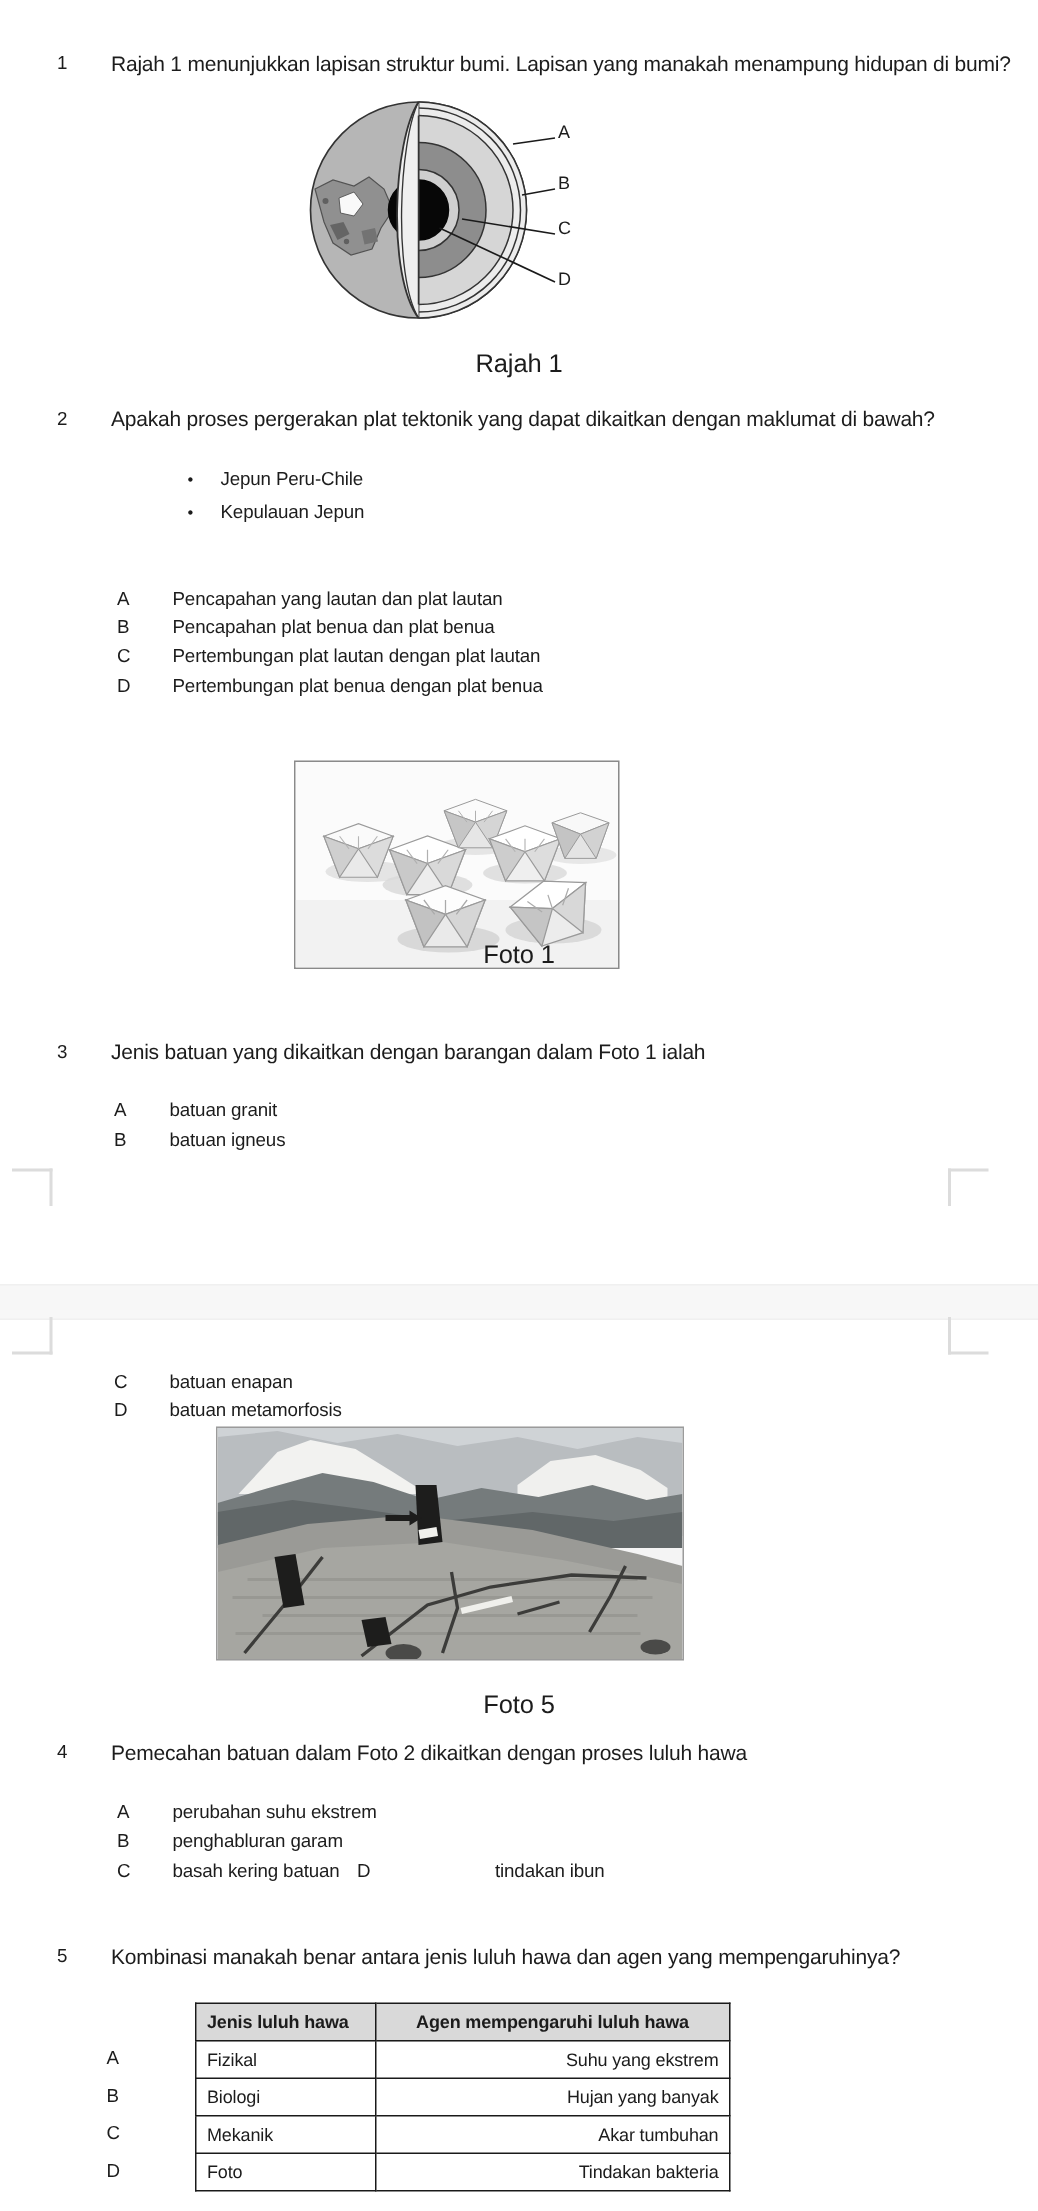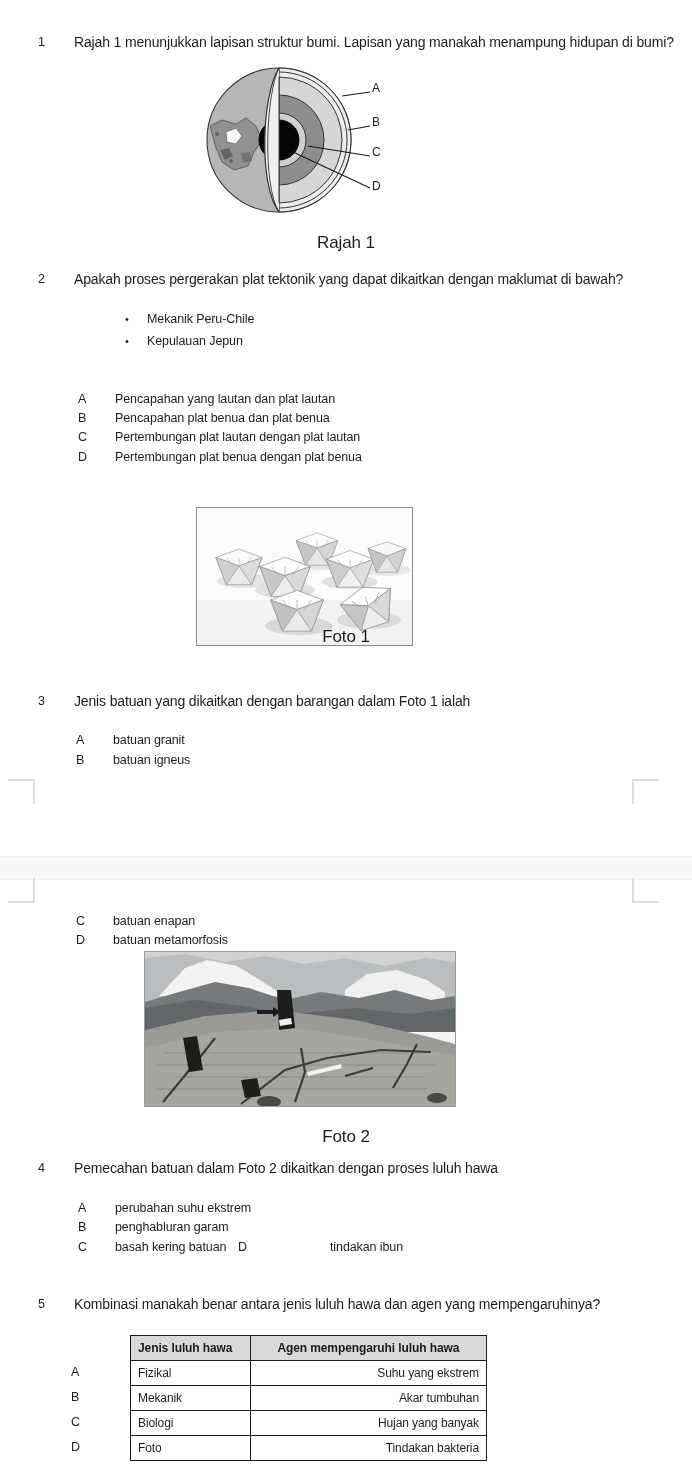--- a/index.html
+++ b/index.html
@@ -215,21 +215,21 @@
 
   <div class="caption" style="top:233px;">Rajah 1</div>
 
   <div class="qrow" style="left:38px; top:271px;">
     <div class="qnum">2</div>
     <div class="qtext">Apakah proses pergerakan plat tektonik yang dapat dikaitkan dengan maklumat  di bawah?</div>
   </div>
 
   <div class="bullet-row" style="left:125px; top:308px;">
     <span class="dot">•</span>
-    <span>Mekanik Peru-Chile</span>
+    <span>Jepun Peru-Chile</span>
   </div>
   <div class="bullet-row" style="left:125px; top:330px;">
     <span class="dot">•</span>
     <span>Kepulauan Jepun</span>
   </div>
 
   <div class="opt" style="left:78px; top:390px;">
     <span class="lbl">A</span>
     <span class="txt">Pencapahan yang lautan dan plat lautan</span>
   </div>
@@ -408,21 +408,21 @@
         <path d="M134 68 L146 66 L147 72 L135 74 Z"></path>
         <path d="M162 120 L196 112 L197 116 L163 124 Z"></path>
       </g>
 
       <g fill="#4a4a48">
         <ellipse cx="124" cy="150" rx="12" ry="6"></ellipse>
         <ellipse cx="292" cy="146" rx="10" ry="5"></ellipse>
       </g>
     </svg>
   </div>
-  <div class="caption" style="top:1127px;">Foto 2</div>
+  <div class="caption" style="top:1127px;">Foto 5</div>
 
   <div class="qrow" style="left:38px; top:1160px;">
     <div class="qnum">4</div>
     <div class="qtext">Pemecahan batuan dalam Foto 2 dikaitkan dengan proses luluh hawa</div>
   </div>
 
   <div class="opt" style="left:78px; top:1199px;">
     <span class="lbl">A</span>
     <span class="txt">perubahan suhu ekstrem</span>
   </div>
@@ -457,26 +457,26 @@
         <th class="c1">Jenis luluh hawa</th>
         <th class="c2">Agen mempengaruhi luluh hawa</th>
       </tr>
     </thead>
     <tbody>
       <tr>
         <td>Fizikal</td>
         <td class="c2">Suhu yang ekstrem</td>
       </tr>
       <tr>
+        <td>Biologi</td>
+        <td class="c2">Hujan yang banyak</td>
+      </tr>
+      <tr>
         <td>Mekanik</td>
         <td class="c2">Akar tumbuhan</td>
-      </tr>
-      <tr>
-        <td>Biologi</td>
-        <td class="c2">Hujan yang banyak</td>
       </tr>
       <tr>
         <td>Foto</td>
         <td class="c2">Tindakan bakteria</td>
       </tr>
     </tbody>
   </table>
 
 </div>
 

